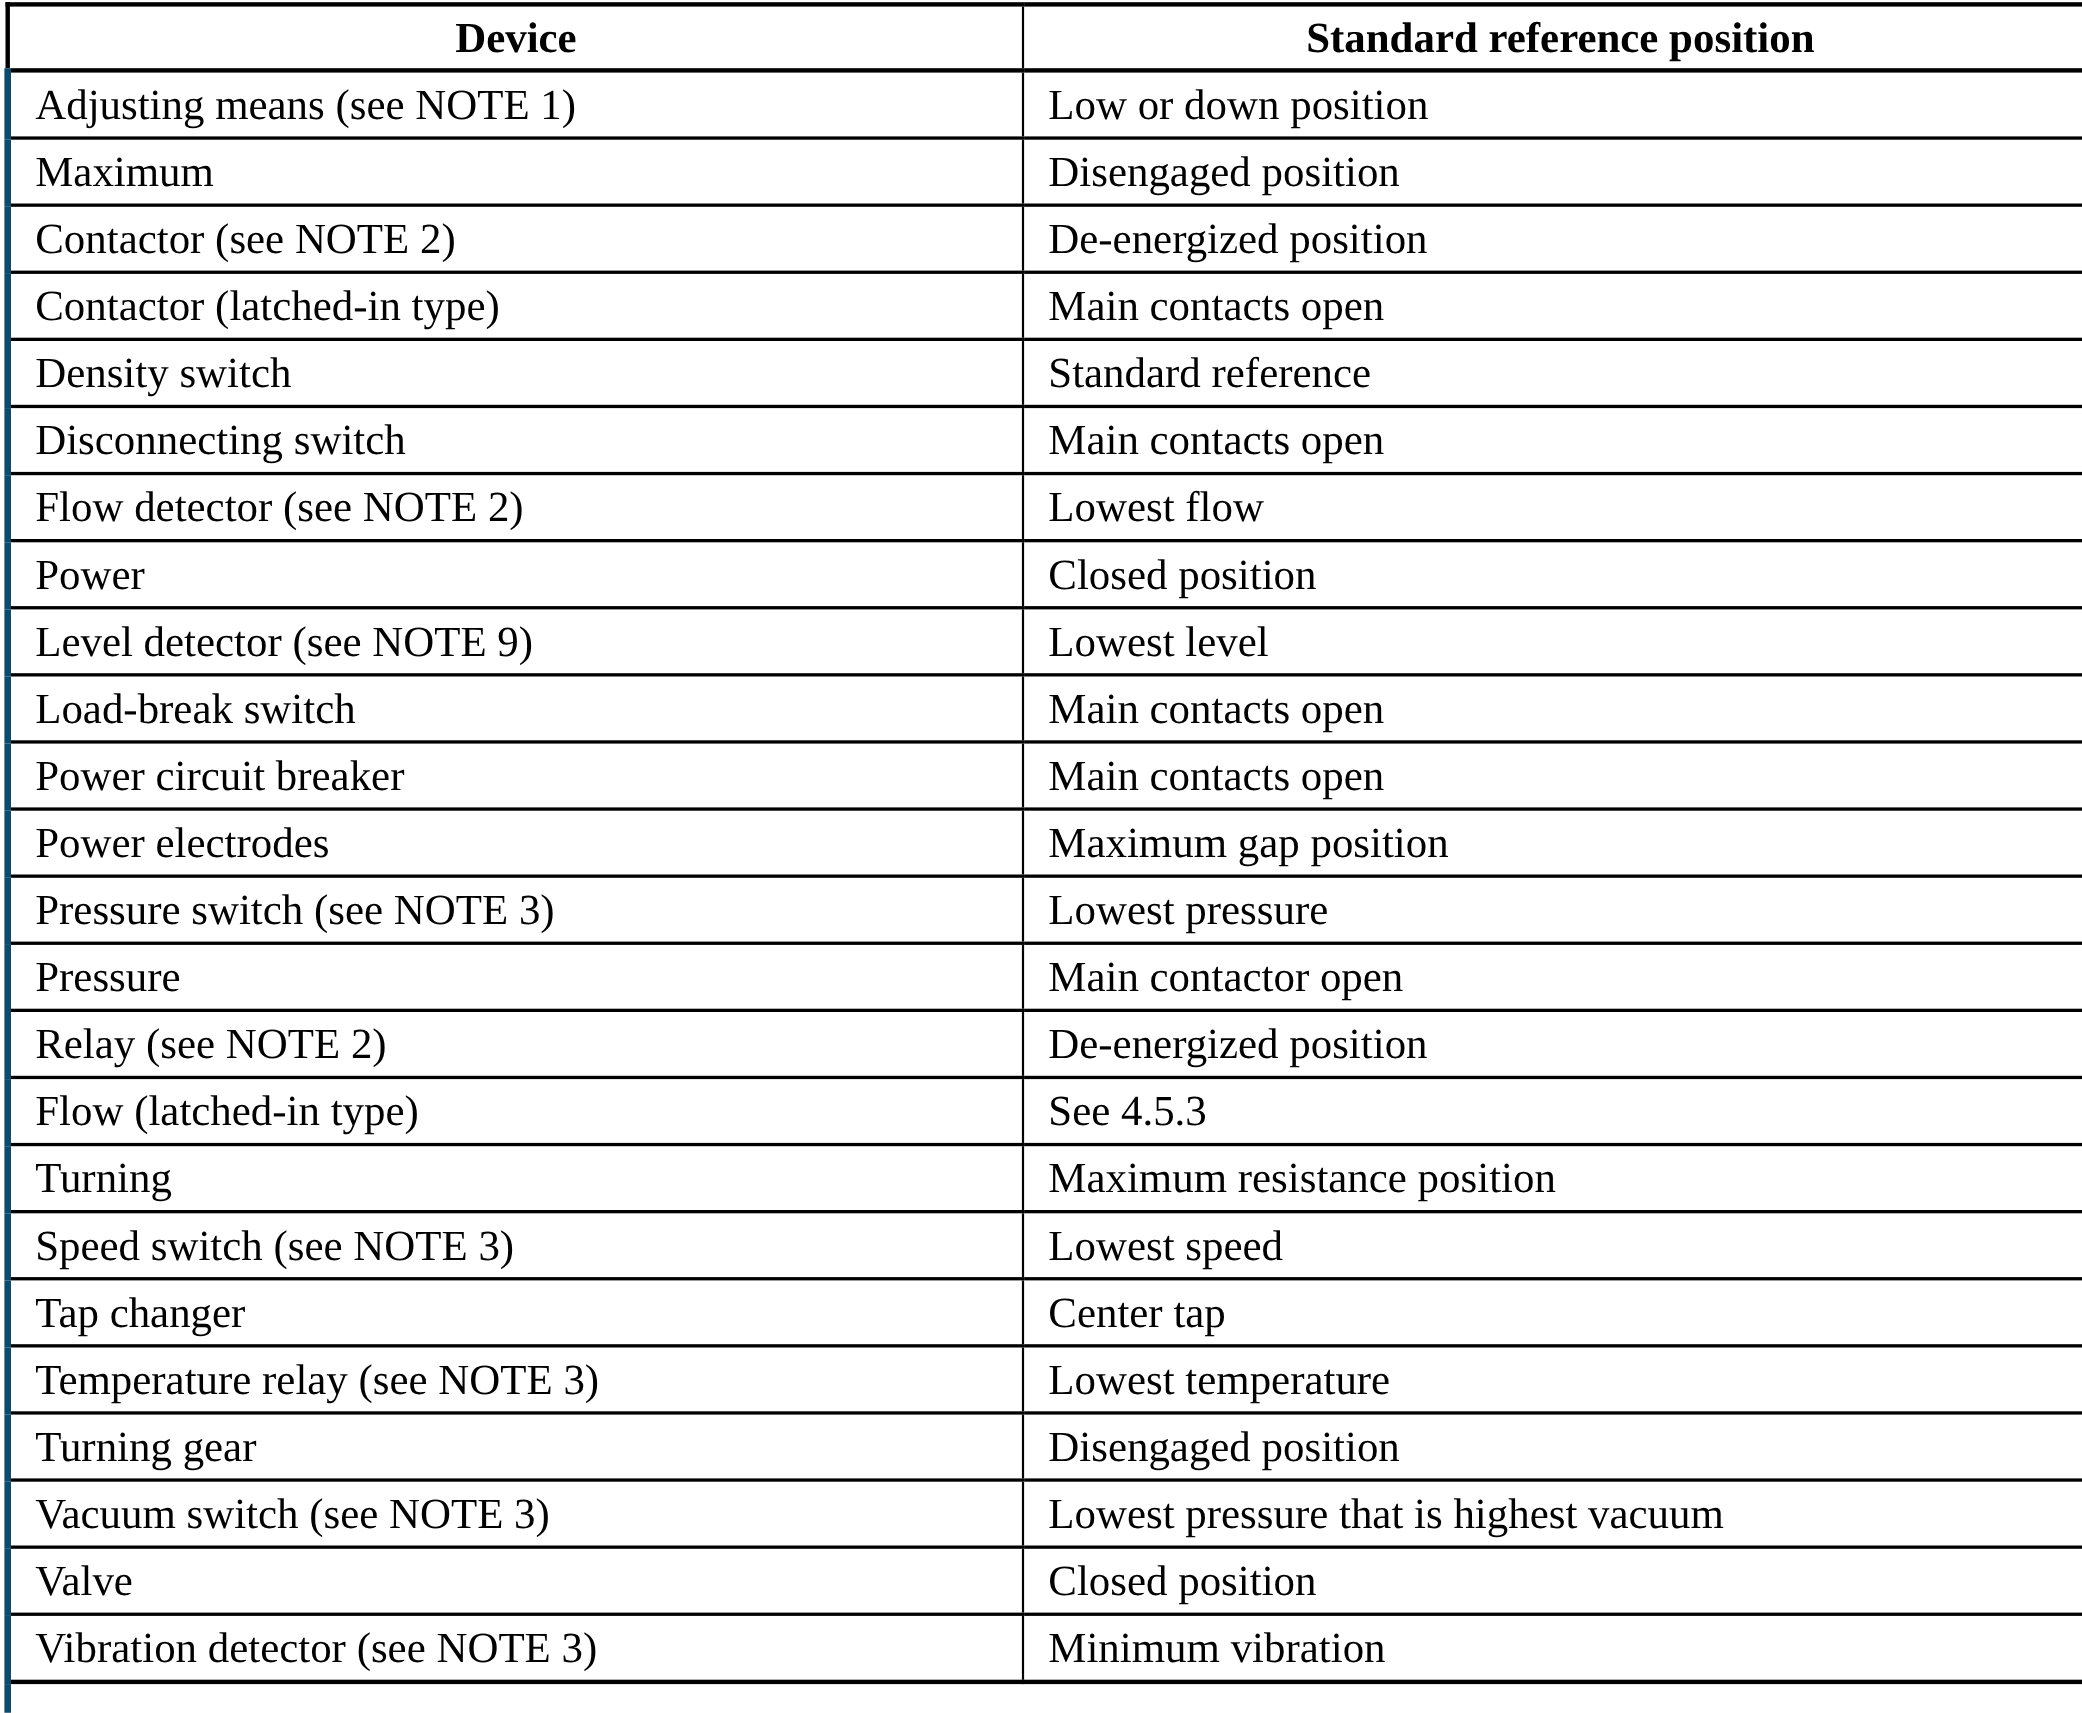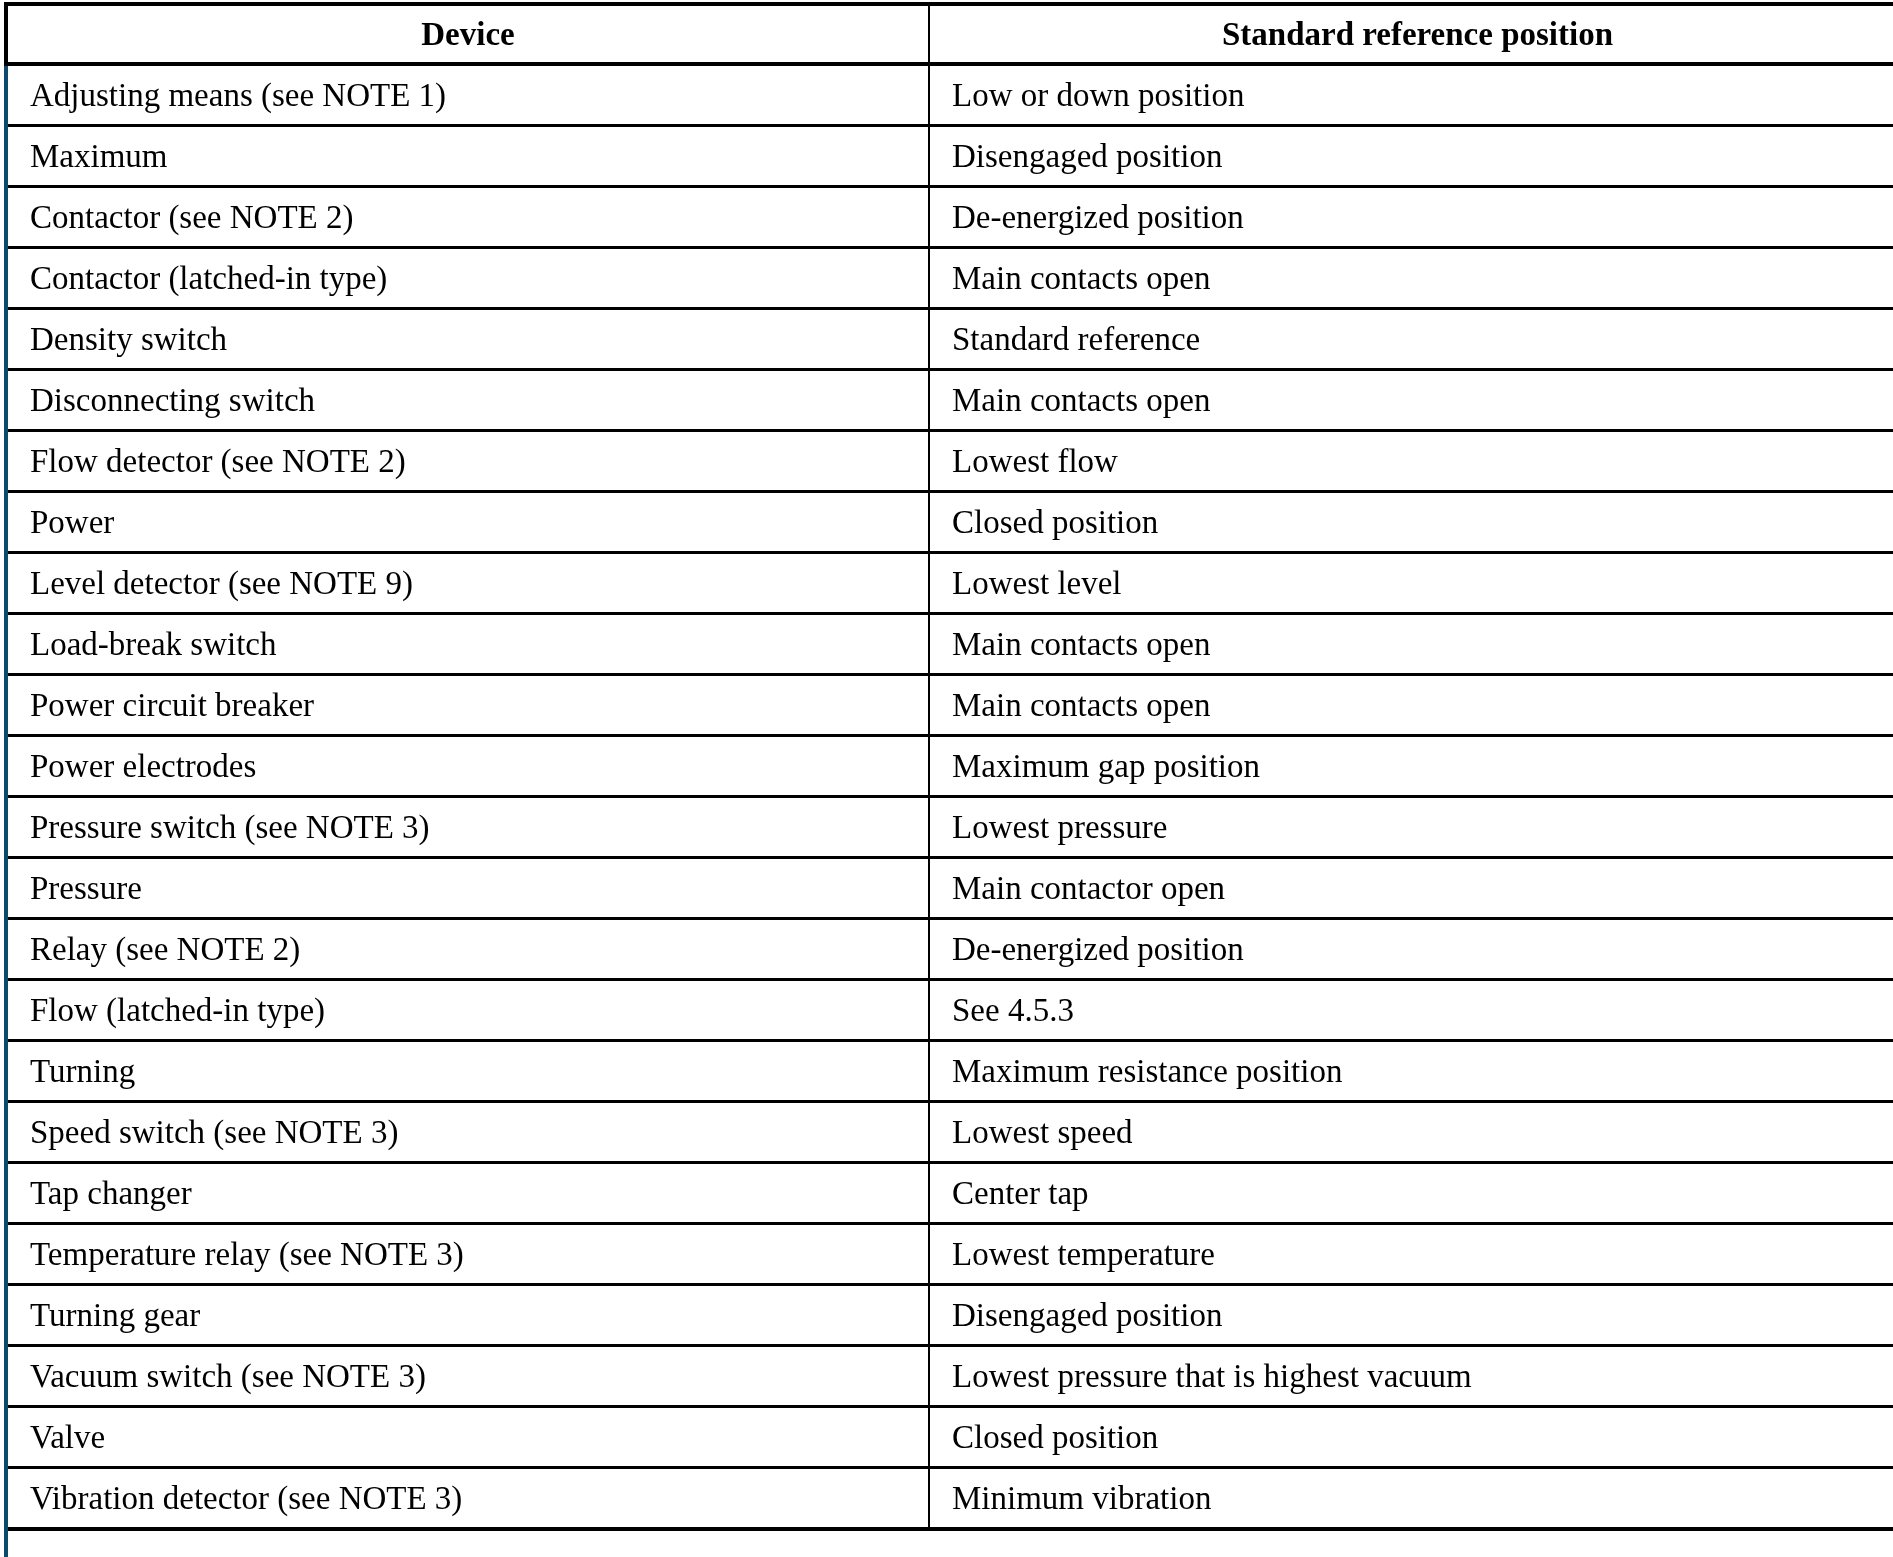--- a/index.html
+++ b/index.html
@@ -26,21 +26,21 @@
       width: 1900px;
       table-layout: fixed;
     }
     col.c1 { width: 923px; }
     col.c2 { width: 977px; }
     th, td {
       border: 2px solid #000;
       height: 58px;
       padding: 0;
       vertical-align: middle;
-      font-size: 33px;
+      font-size: 39px;
       line-height: 1;
       white-space: nowrap;
     }
     th {
       border-top: 4px solid #000;
       border-bottom: 4px solid #000;
       font-weight: bold;
       text-align: center;
       height: 56px;
     }
@@ -48,21 +48,21 @@
       text-align: left;
       padding-left: 22px;
     }
     tr.r td { border-bottom: 3px solid #000; }
     tr.tail td {
       height: 40px;
       border-top: 4px solid #000;
       border-bottom: none;
     }
     th.left-col { border-left: 4px solid #000; }
-    td.left-col { border-left: 4px solid #0c4a6e; }
+    td.left-col { border-left: 6px solid #0c4a6e; }
   </style>
 </head>
 <body>
 
 <div class="table-wrap">
   <table>
     <colgroup>
         <col class="c1">
         <col class="c2">
       </colgroup>

